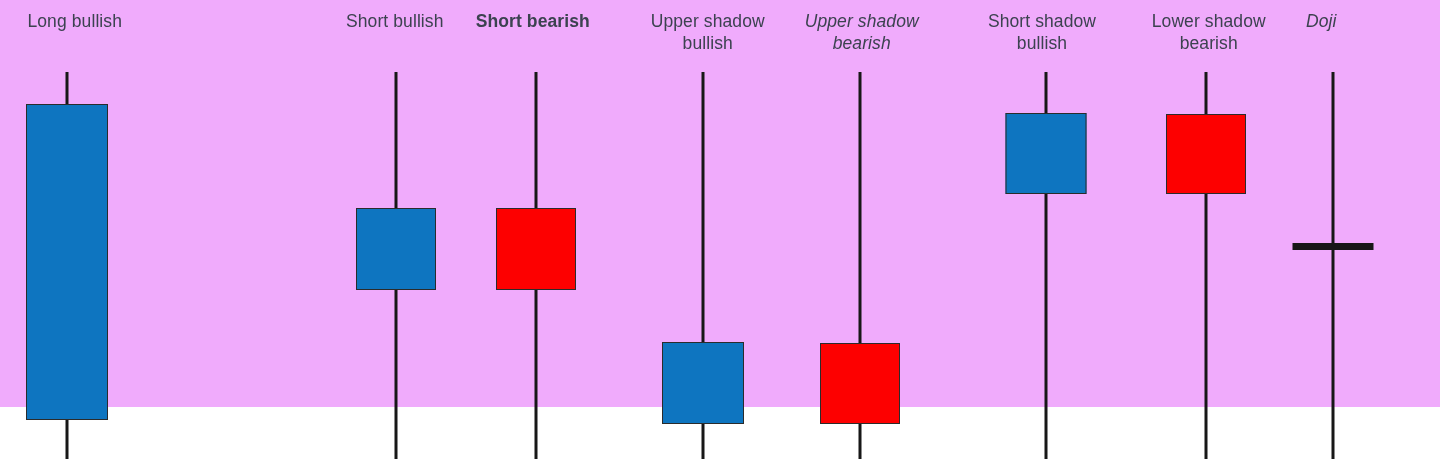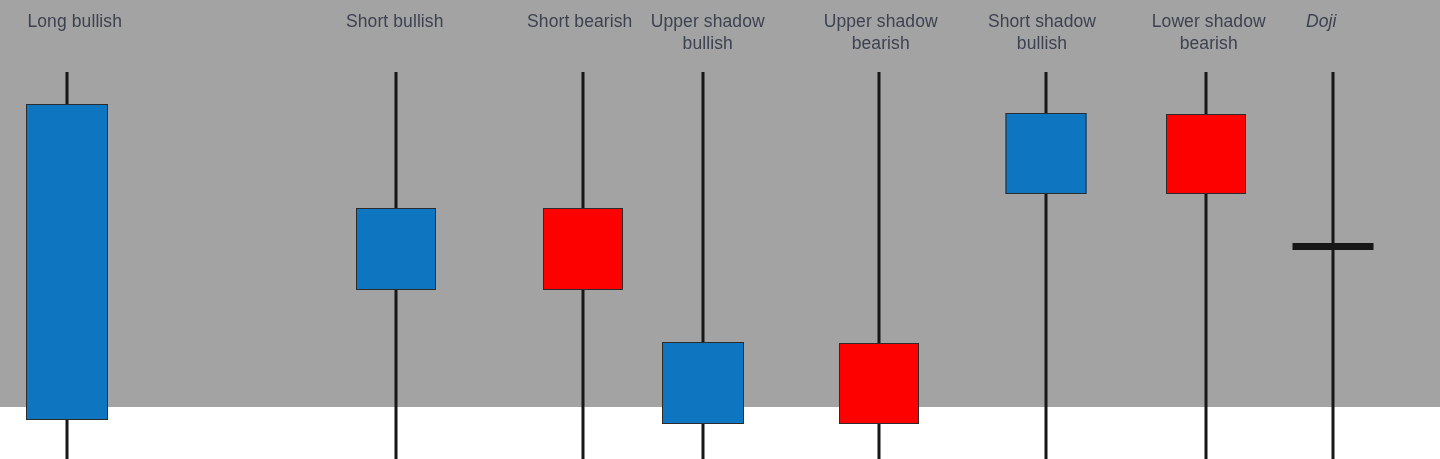--- a/index.html
+++ b/index.html
@@ -10,21 +10,21 @@
   body {
     width: 1440px;
     height: 459px;
     font-family: "Liberation Sans", sans-serif;
     overflow: hidden;
   }
   #chart-root {
     position: relative;
     width: 1440px;
     height: 407px;
-    background: #a3a3a3;
+    background: #f0abfc;
   }
   .candle-col {
     position: absolute;
     top: 0;
     height: 459px;
   }
   .candle-label {
     position: absolute;
     top: 10px;
     left: 0;
@@ -75,35 +75,35 @@
         <div class="body bullish" style="left: 63px; top: 104px; width: 82px; height: 316px; background: rgb(14, 117, 192); border-color: rgb(43, 43, 43);"></div>
       </div>
     </div>
     <div class="candle-col" style="left: 318px; width: 153.5px;">
       <div class="candle-label">Short bullish</div>
       <div class="candle-graphic">
         <div class="wick" style="left: 78px; top: 72px; height: 387px; background: rgb(23, 23, 23);"></div>
         <div class="body bullish" style="left: 78px; top: 208px; width: 80px; height: 82px; background: rgb(14, 117, 192); border-color: rgb(43, 43, 43);"></div>
       </div>
     </div>
-    <div class="candle-col" style="left: 507px; width: 145.5px;">
+    <div class="candle-col" style="left: 460px; width: 145.5px; font-weight: bold;">
       <div class="candle-label">Short bearish</div>
       <div class="candle-graphic">
         <div class="wick" style="left: 75.5px; top: 72px; height: 387px; background: rgb(23, 23, 23);"></div>
         <div class="body bearish" style="left: 75.5px; top: 208px; width: 80px; height: 82px; background: rgb(253, 0, 0); border-color: rgb(43, 43, 43);"></div>
       </div>
     </div>
     <div class="candle-col" style="left: 633px; width: 149.5px;">
       <div class="candle-label">Upper shadow bullish</div>
       <div class="candle-graphic">
         <div class="wick" style="left: 70px; top: 72px; height: 387px; background: rgb(23, 23, 23);"></div>
         <div class="body bullish" style="left: 70px; top: 342px; width: 82px; height: 82px; background: rgb(14, 117, 192); border-color: rgb(43, 43, 43);"></div>
       </div>
     </div>
-    <div class="candle-col" style="left: 799px; width: 163.5px;">
+    <div class="candle-col" style="left: 780px; width: 163.5px; font-style: italic;">
       <div class="candle-label">Upper shadow bearish</div>
       <div class="candle-graphic">
         <div class="wick" style="left: 79.5px; top: 72px; height: 387px; background: rgb(23, 23, 23);"></div>
         <div class="body bearish" style="left: 79.5px; top: 343px; width: 80px; height: 81px; background: rgb(253, 0, 0); border-color: rgb(43, 43, 43);"></div>
       </div>
     </div>
     <div class="candle-col" style="left: 962px; width: 160px;">
       <div class="candle-label">Short shadow bullish</div>
       <div class="candle-graphic">
         <div class="wick" style="left: 84px; top: 72px; height: 387px; background: rgb(23, 23, 23);"></div>

